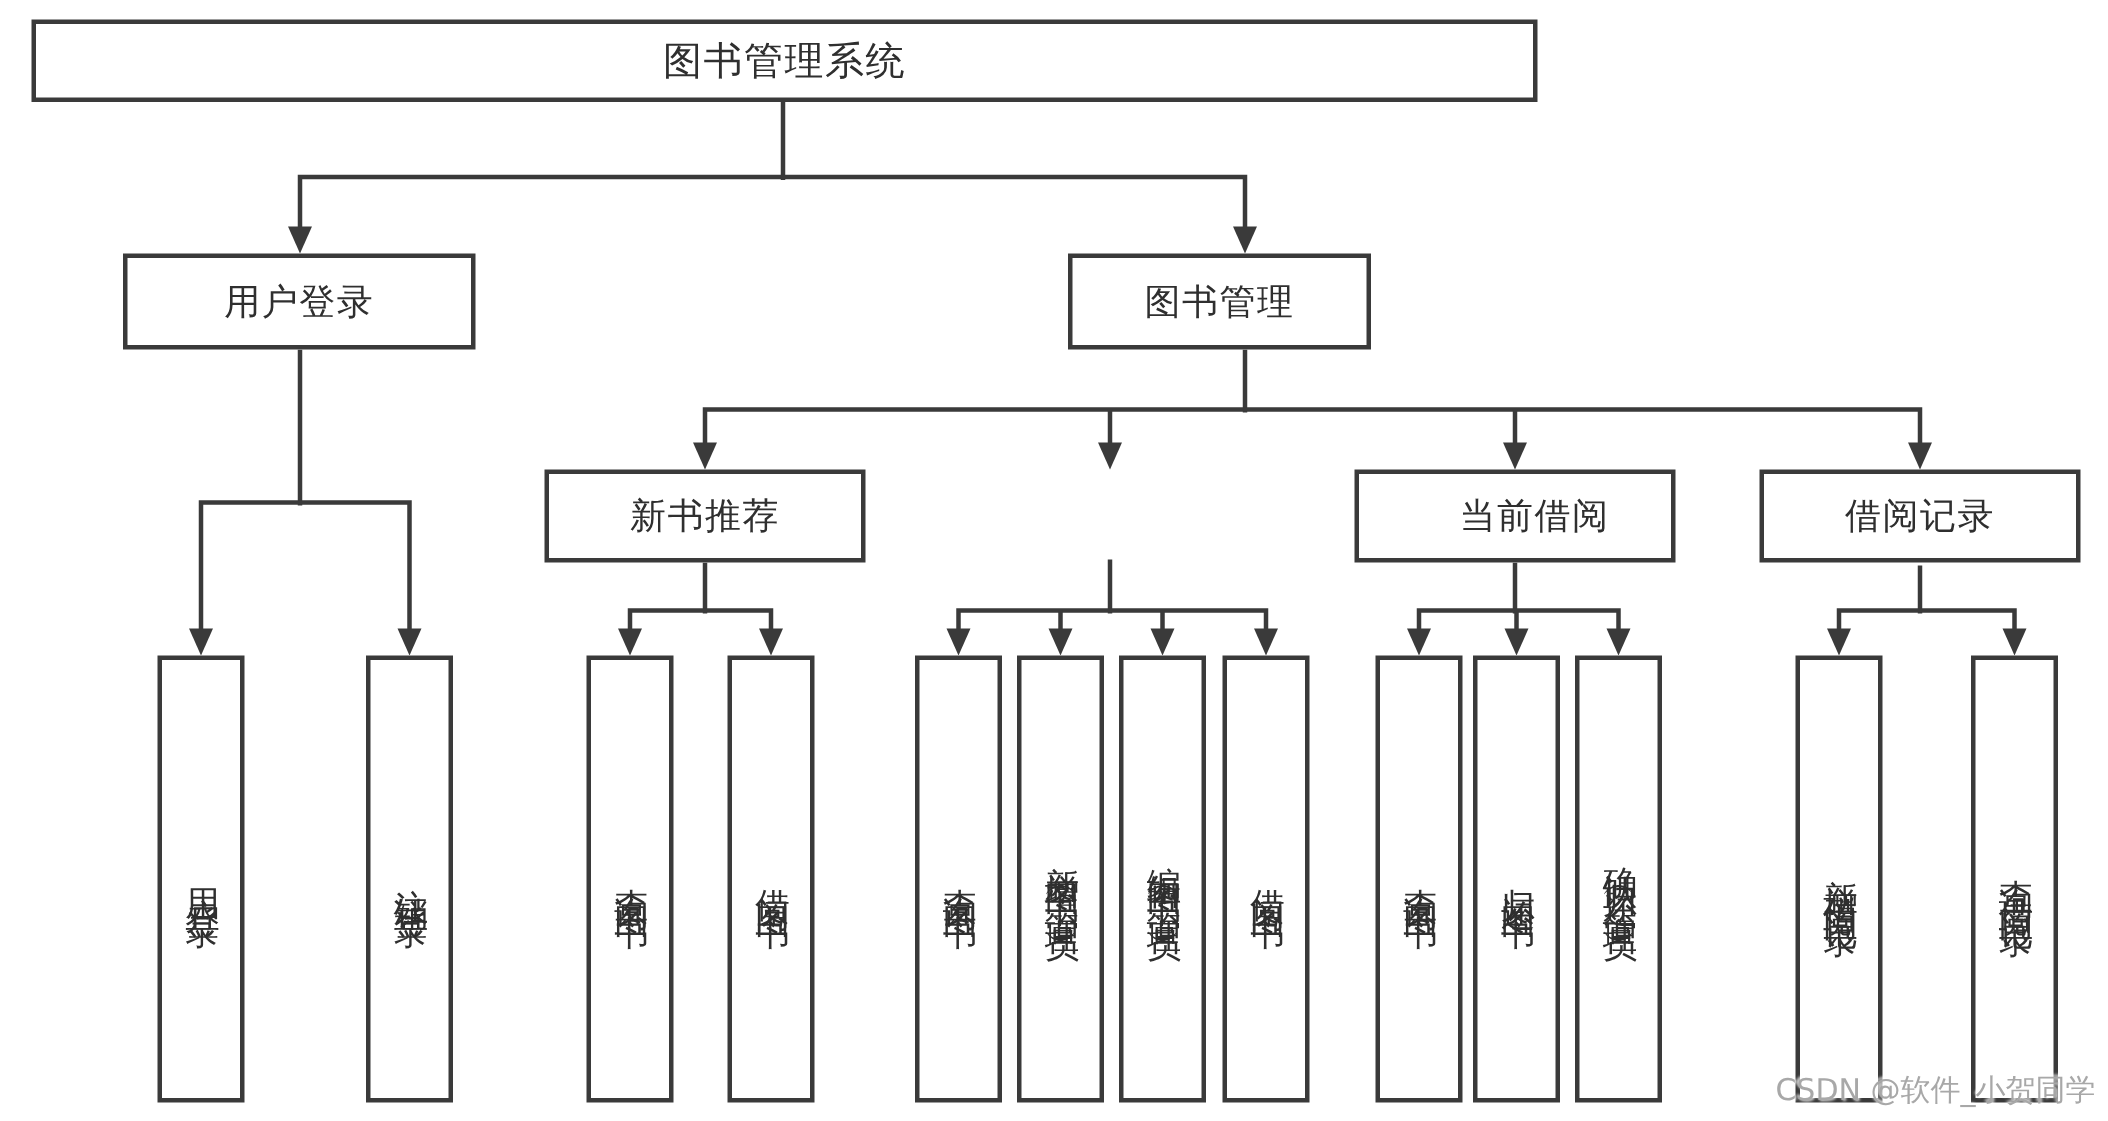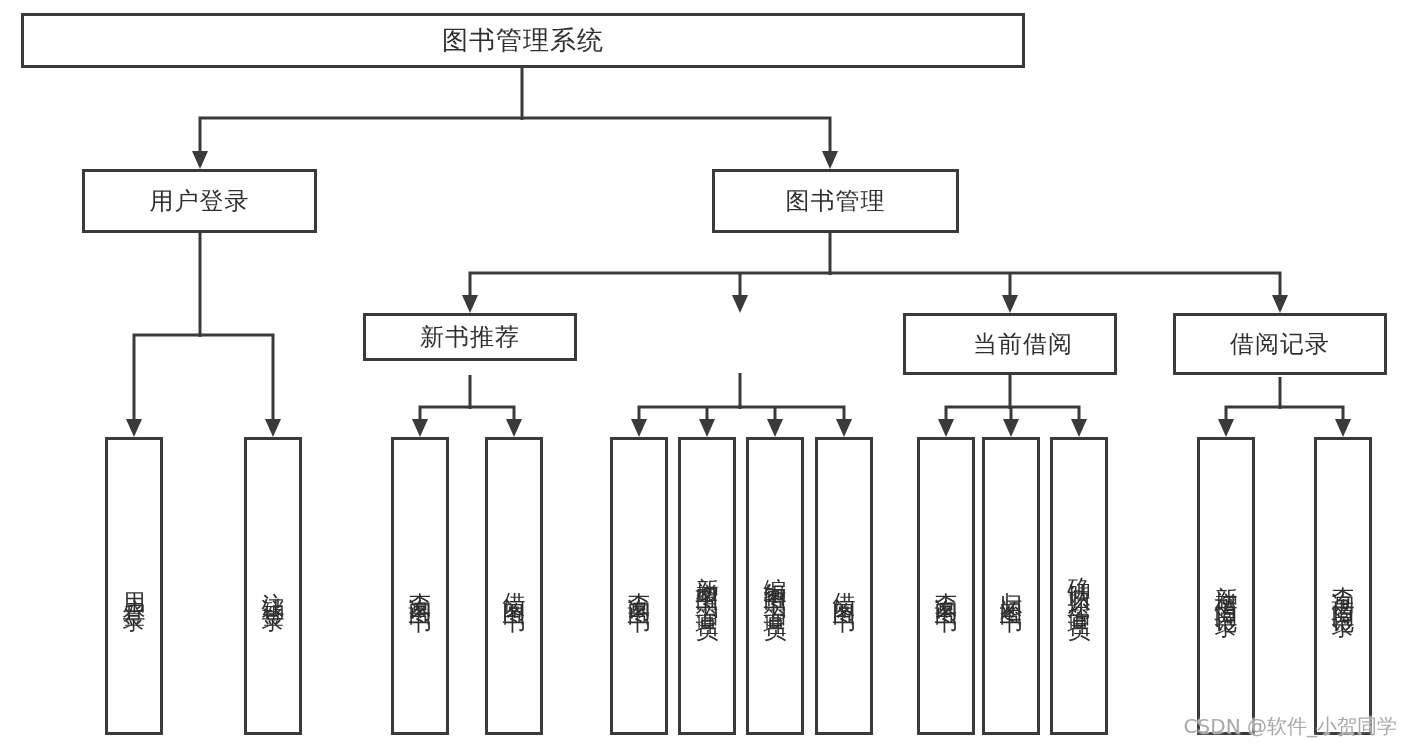--- a/index.html
+++ b/index.html
@@ -88,25 +88,25 @@
     <polygon class="arrow" points="1335,419 1351,419 1343,437"></polygon>
   </svg>
 
   <div class="hbox root-box" style="left:21px; top:13px; width:1004px; height:55px;">
     <span class="lbl">图书管理系统</span>
   </div>
 
   <div class="hbox" style="left:82px; top:169px; width:235px; height:64px;">
     <span class="lbl">用户登录</span>
   </div>
-  <div class="hbox" style="left:712px; top:169px; width:247px; height:64px;">
+  <div class="hbox" style="left:712px; top:169px; width:202px; height:64px;">
     <span class="lbl">图书管理</span>
   </div>
 
-  <div class="hbox" style="left:363px; top:313px; width:214px; height:48px;">
+  <div class="hbox" style="left:363px; top:313px; width:214px; height:62px;">
     <span class="lbl">新书推荐</span>
   </div>
   <div class="hbox" style="left:903px; top:313px; width:214px; height:62px;padding-left:26px;">
     <span class="lbl">当前借阅</span>
   </div>
   <div class="hbox" style="left:1173px; top:313px; width:214px; height:62px;text-align:center;">
     <span class="lbl">借阅记录</span>
   </div>
 
   <div class="vbox" style="left:105px;">

